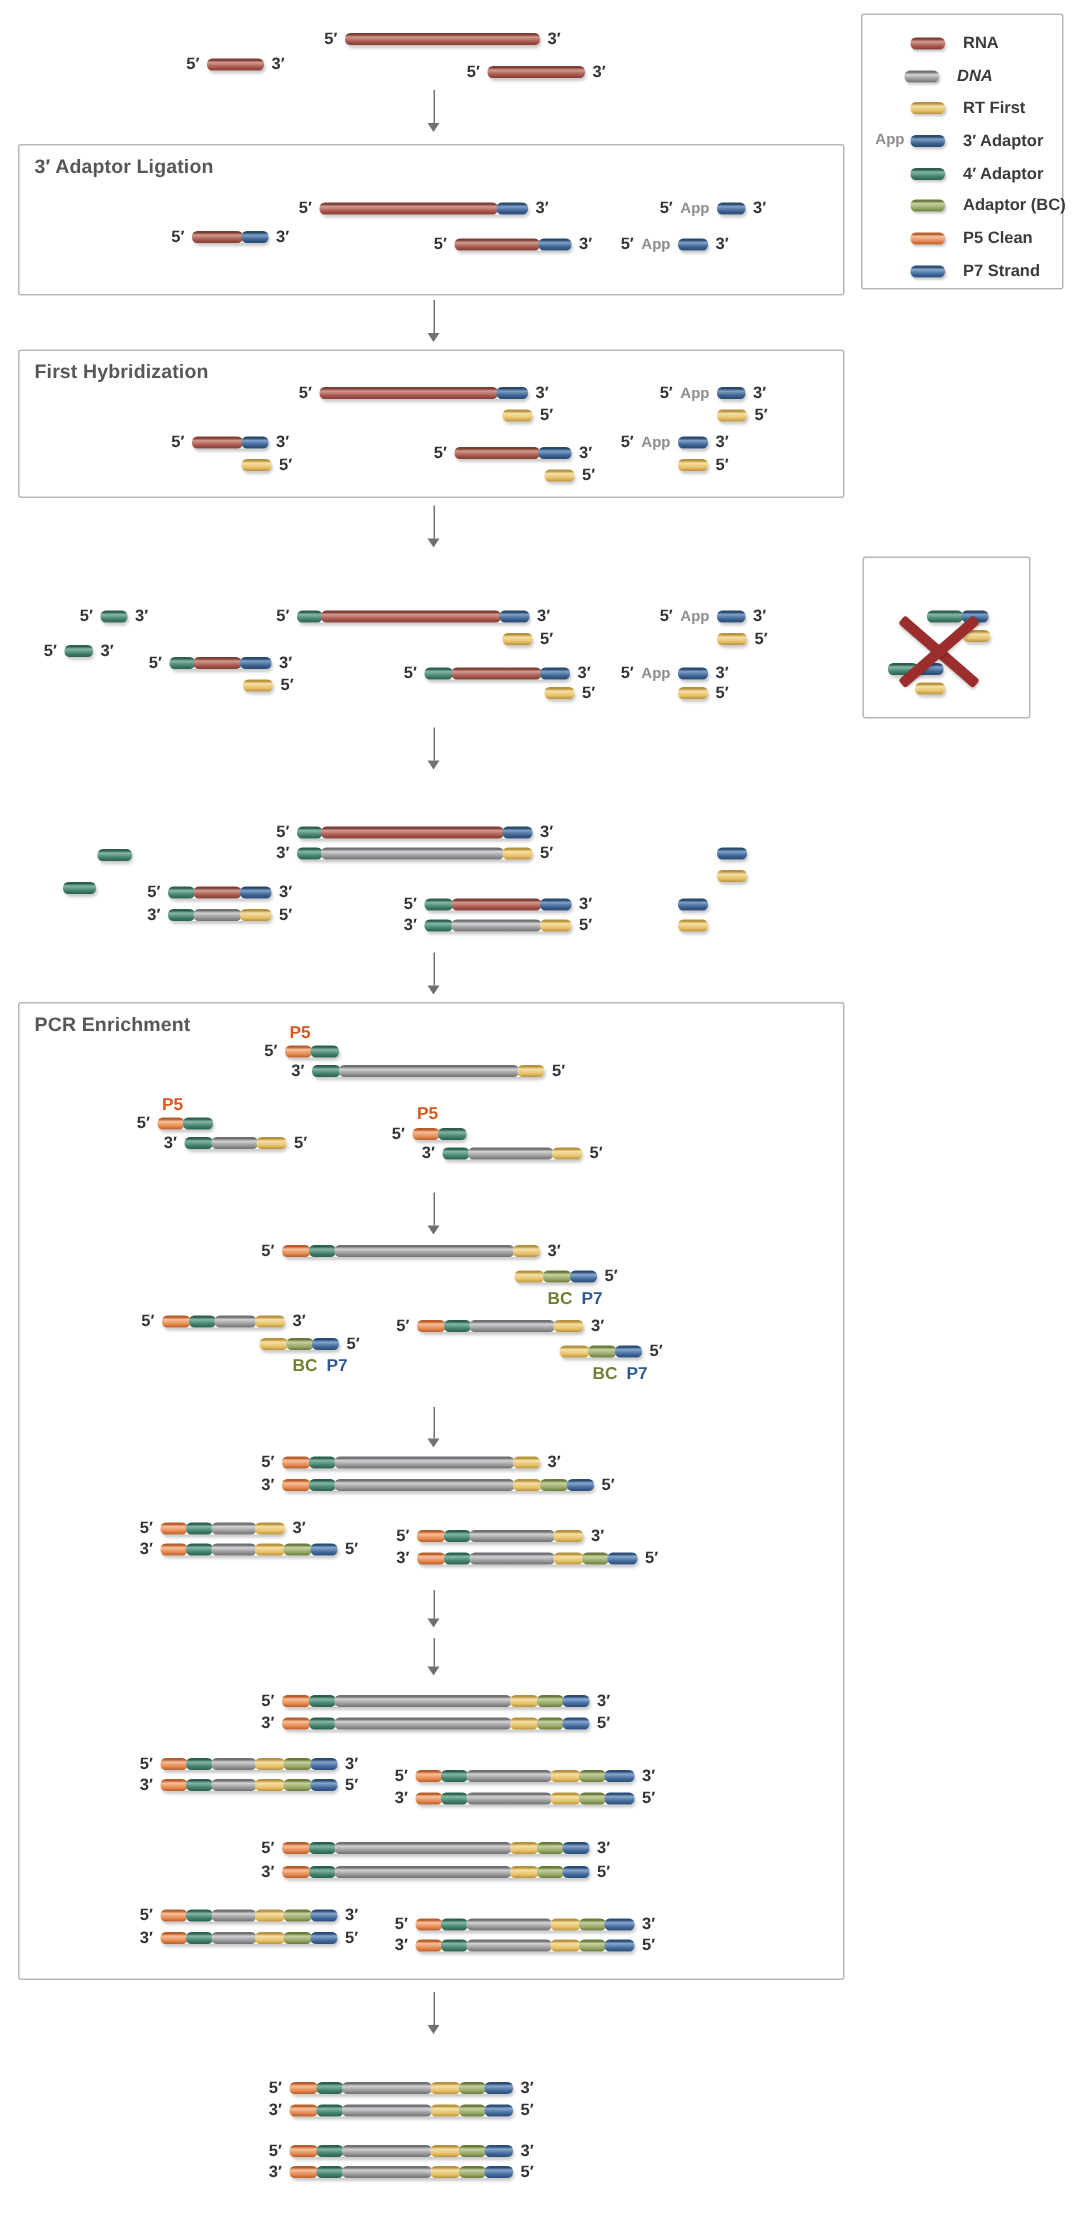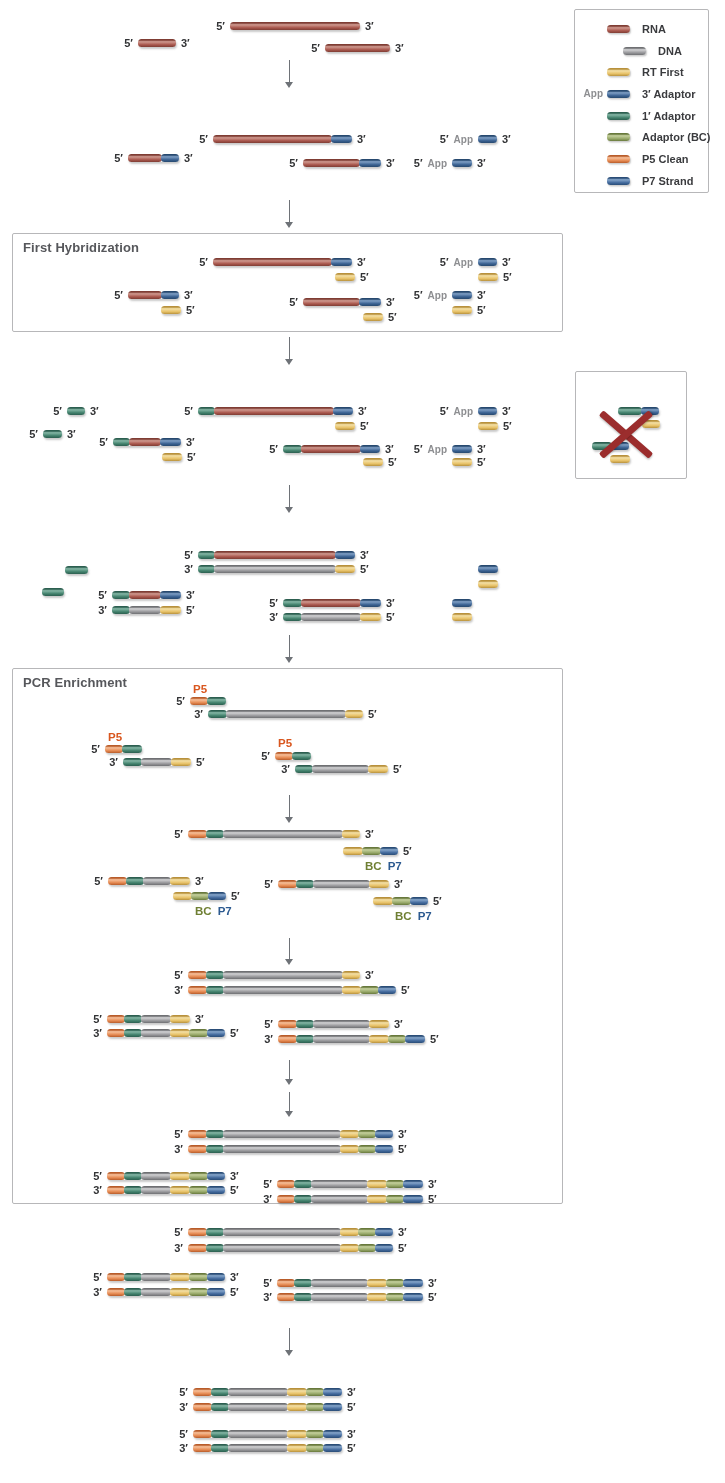--- a/index.html
+++ b/index.html
@@ -20,24 +20,27 @@
   .xline{position:absolute;background:#9b2d2d;border-radius:2px;box-shadow:1px 1px 2px rgba(0,0,0,0.25);}
   .lg-row{position:absolute;display:flex;align-items:center;height:11px;}
   .lg-app{width:24px;text-align:right;margin-right:4px;font-size:10px;font-weight:600;color:#8d8e91;}
   .lg-chip{width:23px;height:8px;border-radius:3.5px;box-shadow:1px 1.5px 1.5px rgba(80,80,80,0.30);}
   .lg-label{margin-left:12px;font-weight:bold;font-size:11px;color:#3a3b3e;white-space:nowrap;}
 </style>
 </head>
 <body>
 
 <div id="canvas">
+    <div class="box" style="left: 12px; top: 96px; width: 551px; height: 101px;">
+      <div class="box-title">3′ Adaptor Ligation</div>
+    </div>
     <div class="box" style="left: 12px; top: 233px; width: 551px; height: 99px;">
       <div class="box-title">First Hybridization</div>
     </div>
-    <div class="box" style="left: 12px; top: 668px; width: 551px; height: 536px;">
+    <div class="box" style="left: 12px; top: 668px; width: 551px; height: 652px;">
       <div class="box-title">PCR Enrichment</div>
     </div>
     <div class="box" style="left: 575px; top: 371px; width: 112px; height: 108px;"></div>
     <div class="mol" style="left: 230px; top: 22px;">
       <div class="seg" style="width: 130px; background: linear-gradient(rgb(127, 61, 52) 0%, rgb(127, 61, 52) 14%, rgb(208, 154, 144) 34%, rgb(169, 87, 77) 72%, rgb(127, 61, 52) 100%);"></div>
       <div class="lbl lblL">
         <span>5′</span>
       </div>
       <div class="lbl lblR">3′</div>
     </div>
@@ -734,39 +737,39 @@
       <div class="arrow-head"></div>
     </div>
     <div class="xline" style="left: 593px; top: 430.5px; width: 66px; height: 7px; background: rgb(155, 45, 45); transform: rotate(41deg);"></div>
     <div class="xline" style="left: 593px; top: 430.5px; width: 66px; height: 7px; background: rgb(155, 45, 45); transform: rotate(-41deg);"></div>
     <div class="box" style="left: 574px; top: 9px; width: 135px; height: 184px;">
       <div class="lg-row" style="left: 4px; top: 13px;">
         <div class="lg-app"></div>
         <div class="lg-chip" style="background: linear-gradient(rgb(127, 61, 52) 0%, rgb(127, 61, 52) 14%, rgb(208, 154, 144) 34%, rgb(169, 87, 77) 72%, rgb(127, 61, 52) 100%);"></div>
         <div class="lg-label">RNA</div>
       </div>
-      <div class="lg-row" style="left: 20px; top: 35px;">
+      <div class="lg-row" style="left: 0; top: 35px; font-style: italic;">
         <div class="lg-app"></div>
         <div class="lg-chip" style="background: linear-gradient(rgb(111, 112, 115) 0%, rgb(111, 112, 115) 14%, rgb(210, 210, 212) 34%, rgb(152, 152, 155) 72%, rgb(111, 112, 115) 100%);"></div>
         <div class="lg-label">DNA</div>
       </div>
       <div class="lg-row" style="left: 4px; top: 56px;">
         <div class="lg-app"></div>
         <div class="lg-chip" style="background: linear-gradient(rgb(184, 145, 60) 0%, rgb(184, 145, 60) 14%, rgb(244, 224, 166) 34%, rgb(231, 193, 103) 72%, rgb(184, 145, 60) 100%);"></div>
         <div class="lg-label">RT First</div>
       </div>
       <div class="lg-row" style="left: 4px; top: 78px;">
         <div class="lg-app">App</div>
         <div class="lg-chip" style="background: linear-gradient(rgb(39, 73, 111) 0%, rgb(39, 73, 111) 14%, rgb(127, 159, 197) 34%, rgb(58, 97, 145) 72%, rgb(39, 73, 111) 100%);"></div>
         <div class="lg-label">3′ Adaptor</div>
       </div>
       <div class="lg-row" style="left: 4px; top: 100px;">
         <div class="lg-app"></div>
         <div class="lg-chip" style="background: linear-gradient(rgb(44, 95, 80) 0%, rgb(44, 95, 80) 14%, rgb(133, 183, 166) 34%, rgb(66, 129, 108) 72%, rgb(44, 95, 80) 100%);"></div>
-        <div class="lg-label">1′ Adaptor</div>
+        <div class="lg-label">4′ Adaptor</div>
       </div>
       <div class="lg-row" style="left: 4px; top: 121px;">
         <div class="lg-app"></div>
         <div class="lg-chip" style="background: linear-gradient(rgb(104, 121, 60) 0%, rgb(104, 121, 60) 14%, rgb(198, 209, 158) 34%, rgb(151, 168, 105) 72%, rgb(104, 121, 60) 100%);"></div>
         <div class="lg-label">Adaptor (BC)</div>
       </div>
       <div class="lg-row" style="left: 4px; top: 143px;">
         <div class="lg-app"></div>
         <div class="lg-chip" style="background: linear-gradient(rgb(184, 92, 42) 0%, rgb(184, 92, 42) 14%, rgb(247, 192, 154) 34%, rgb(229, 137, 81) 72%, rgb(184, 92, 42) 100%);"></div>
         <div class="lg-label">P5 Clean</div>

